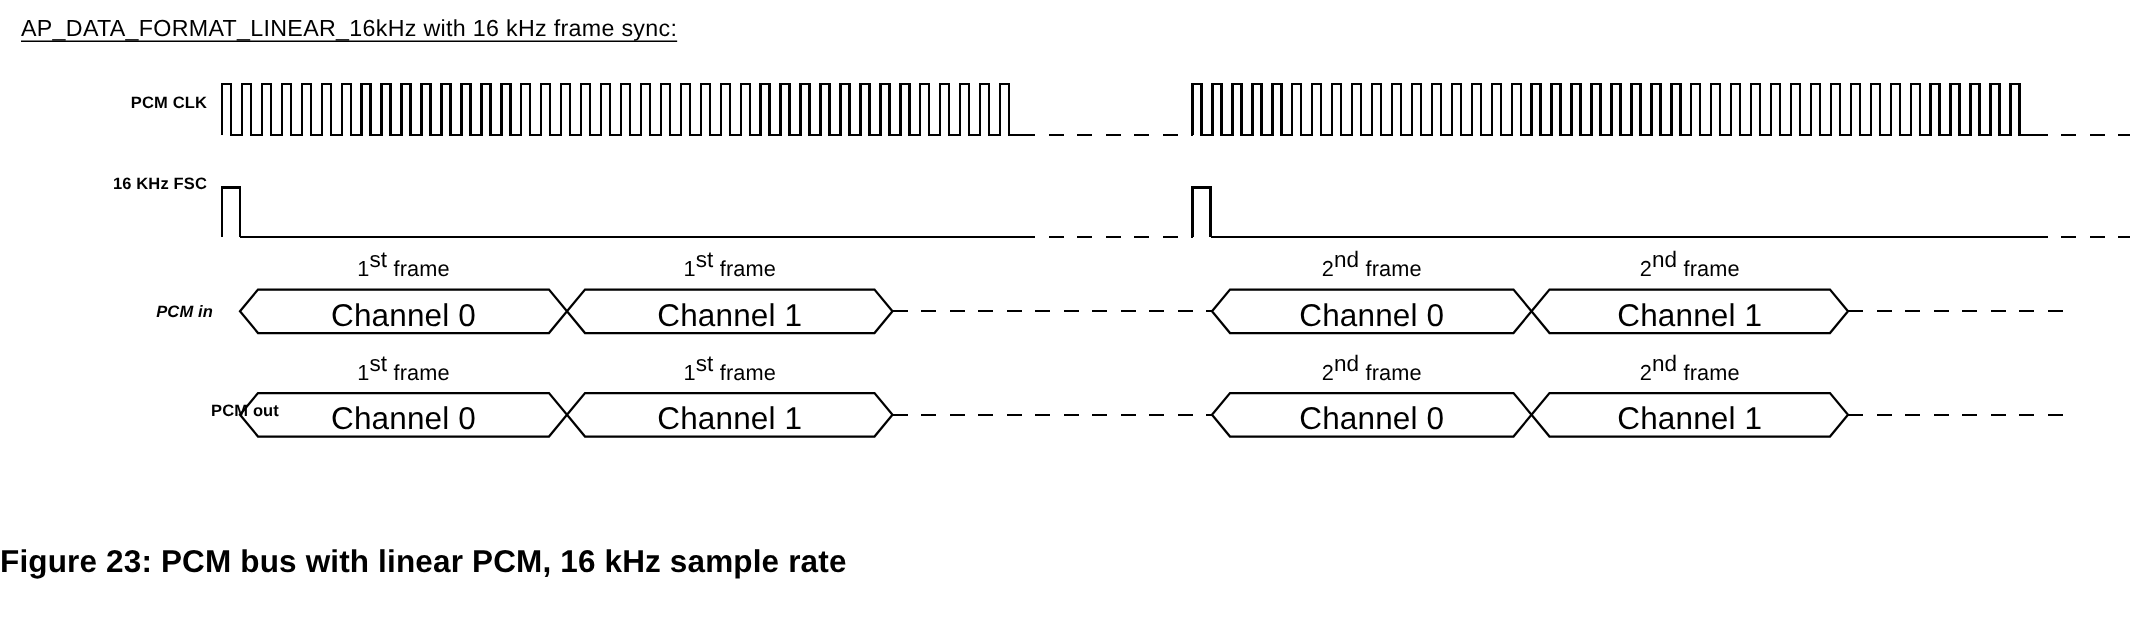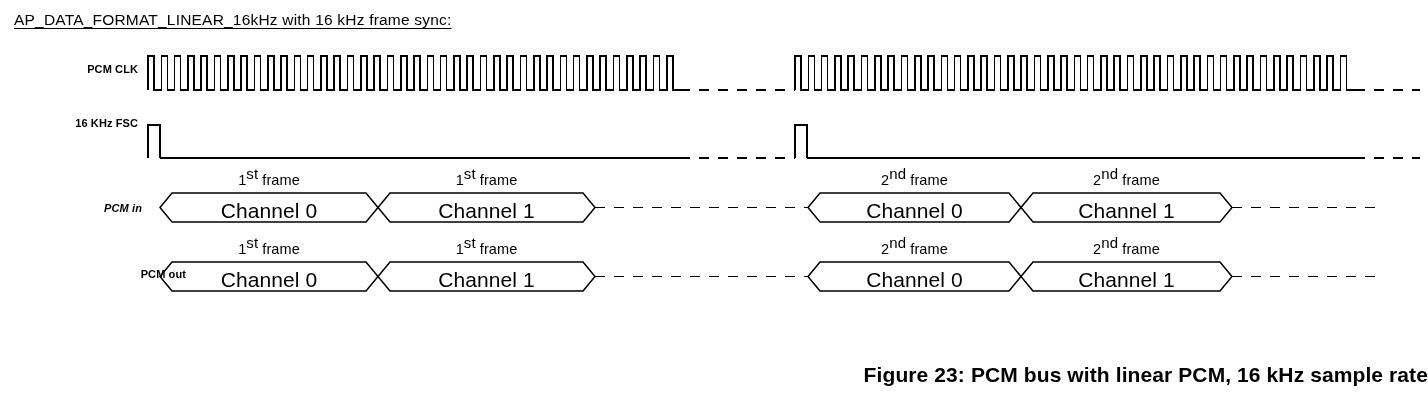--- a/index.html
+++ b/index.html
@@ -68,21 +68,21 @@
     font-size: 21px;
     white-space: nowrap;
     text-align: center;
     letter-spacing: 0.1px;
   }
   .figure-caption {
     position: absolute;
     left: 0;
     top: 363px;
     width: 1428px;
-    text-align: right;
+    text-align: left;
     font-size: 21px;
     font-weight: bold;
     letter-spacing: 0.1px;
   }
 </style>
 </head>
 <body>
 
 <div id="page">
 

